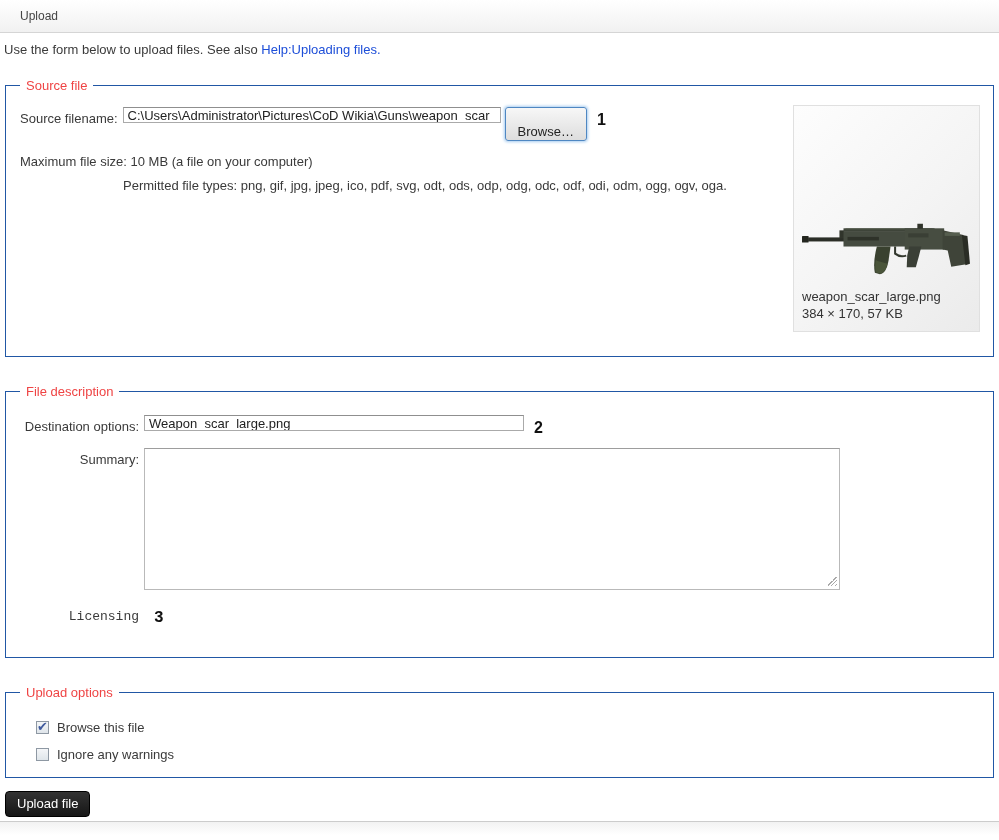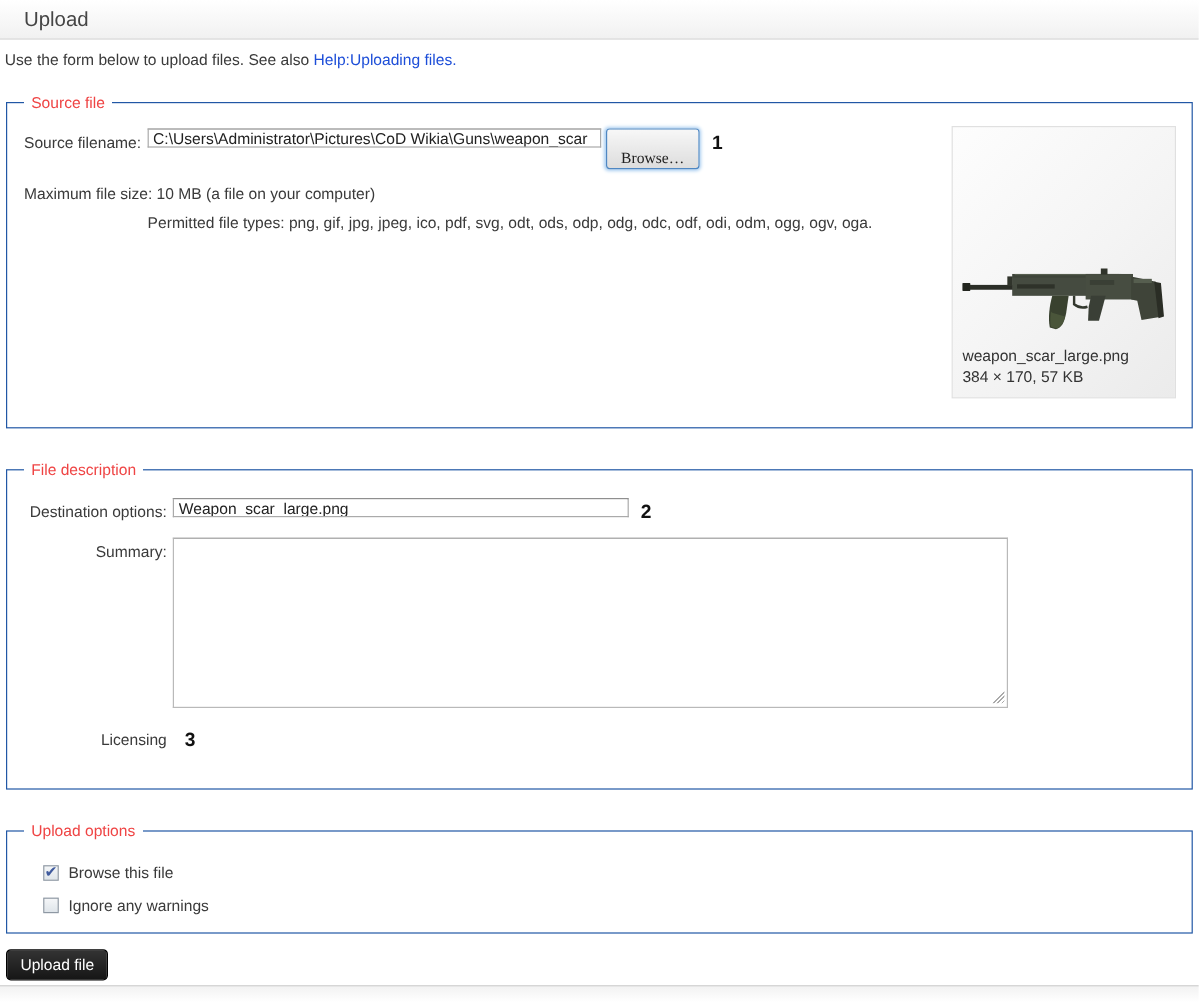--- a/index.html
+++ b/index.html
@@ -12,21 +12,21 @@
     color: #3a3a3a;
     overflow: hidden;
   }
   
   .page-header {
     height: 33px;
     background: linear-gradient(#ffffff, #f1f1f1);
     border-bottom: 1px solid #d5d5d5;
     line-height: 33px;
     padding-left: 20px;
-    font-size: 17px;
+    font-size: 12px;
     color: #454545;
   }
   
   .intro {
     padding: 9px 4px 0 4px;
     font-size: 13px;
   }
   .intro a {
     color: #1d4ed8;
     text-decoration: none;
@@ -78,21 +78,21 @@
     margin-left: 10px;
     padding-top: 4px;
   }
   
   .src-row { margin-top: 6px; }
   #source-filename-input { width: 378px; margin-left: 5px; }
   .browse-btn {
     margin-left: 4px;
     height: 24px;
     padding: 16px 12px;
-    font-family: Liberation Serif, serif;
+    font-family: Liberation Sans, sans-serif;
     font-size: 13px;
     color: #222;
     background: linear-gradient(#f7f7f7, #dddddd);
     border: 1px solid #4f87c2;
     border-radius: 3px;
     box-shadow: 0 0 3px 1px #a8cdf0;
     cursor: pointer;
   }
   .maxsize-line { margin-top: 13px; }
   .permitted-line { margin-top: 9px; margin-left: 103px; }
@@ -137,21 +137,21 @@
     outline: none;
   }
   .resize-grip {
     position: absolute;
     right: 3px; bottom: 7px;
     width: 10px; height: 10px;
     background:
       linear-gradient(135deg, transparent 0 50%, #aaa 50% 57%, transparent 57% 68%, #aaa 68% 75%, transparent 75% 86%, #aaa 86% 93%, transparent 93%);
     pointer-events: none;
   }
-  .licensing-row { margin-top: 12px; }
+  .licensing-row { margin-top: 12px; font-family: Liberation Mono, monospace; }
   .select-box {
     width: 690px;
     height: 21px;
     border: 1px solid #9a9a9a;
     background: #fff;
     display: flex;
     align-items: center;
     justify-content: space-between;
     padding: 0 5px 0 5px;
     cursor: default;

